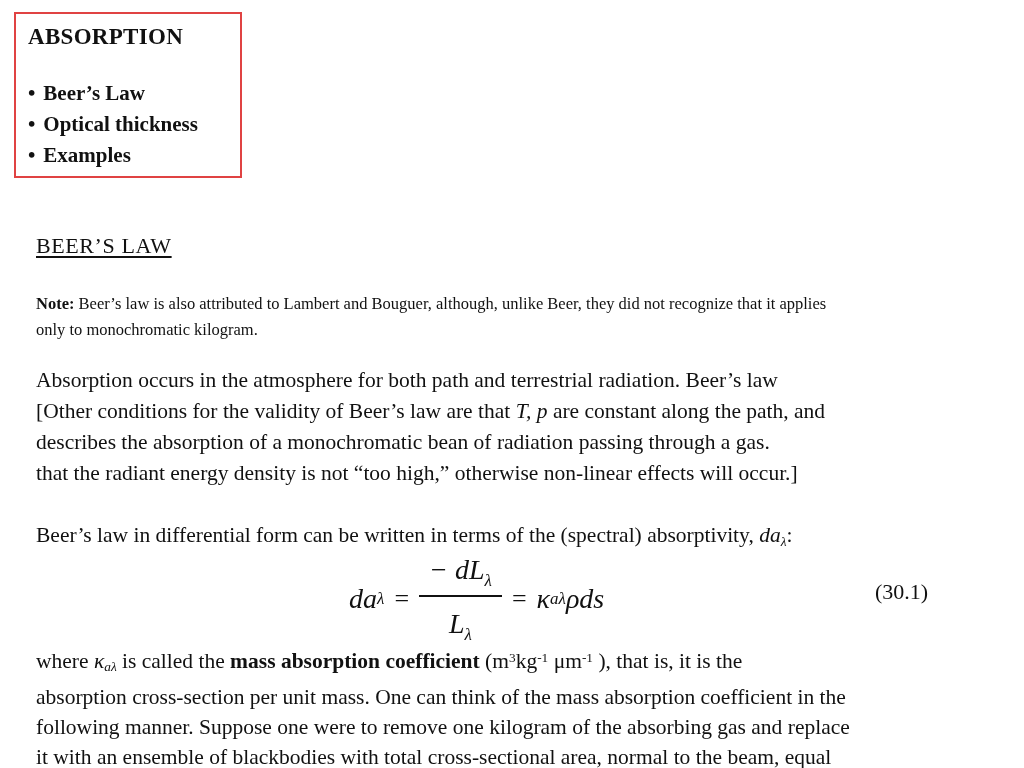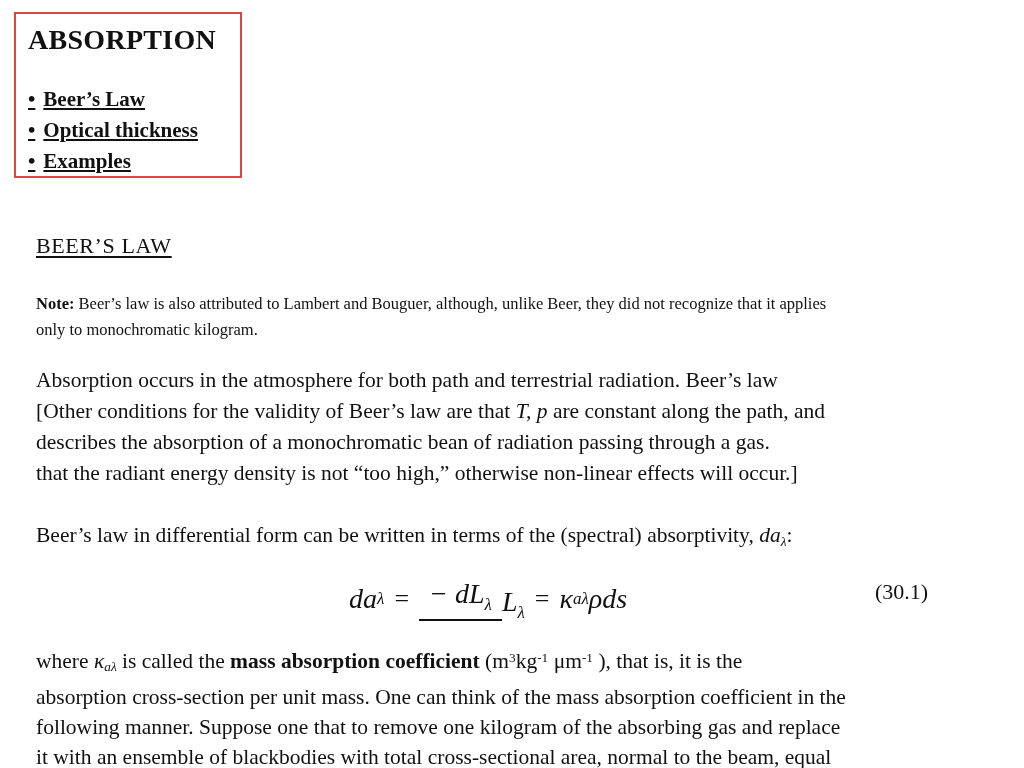--- a/index.html
+++ b/index.html
@@ -11,22 +11,22 @@
   }
 
   
   .topic-box {
     position:absolute; left:14px; top:12px;
     width:228px; height:166px;
     border:2px solid #e04343;
     padding:10px 12px;
     background:#ffffff;
   }
-  .topic-title { font-size:28px; font-weight:bold; letter-spacing:0.3px; }
-  .topic-bullets { margin-top:28px;text-decoration:underline; }
+  .topic-title { font-size:23px; font-weight:bold; letter-spacing:0.3px; }
+  .topic-bullets { margin-top:28px; }
   .bullet-line { font-size:21px; font-weight:bold; line-height:31px; white-space:nowrap; }
   .bullet-dot { margin-right:8px; }
 
   
   .heading {
     position:absolute; left:36px; top:233px;
     font-size:22px; letter-spacing:0.6px;
     text-decoration:underline;
     text-underline-offset:3px;
   }
@@ -52,21 +52,21 @@
   
   .eq-row { position:absolute; left:36px; top:556px; width:964px; height:86px; }
   .eq-group {
     position:absolute; left:313px; top:0; height:86px;
     display:inline-flex; align-items:center;
     font-size:28px;
   }
   .eq-group .v { font-style:italic; }
   .eq-sub { font-size:17px; font-style:italic; vertical-align:-7px; }
   .eq-equals { font-size:26px; padding:0 10px; }
-  .fraction { display:inline-flex; flex-direction:row; align-items:center; text-align:right; }
+  .fraction { display:inline-flex; flex-direction:column; align-items:center; text-align:right; }
   .fraction .numer { padding:0 10px 4px 10px; border-bottom:2px solid #111; }
   .fraction .denom { padding-top:11px; }
   .eq-number { position:absolute; left:839px; top:23px; font-size:22px; }
 </style>
 </head>
 <body>
 
 <div class="topic-box">
   <div class="topic-title">ABSORPTION</div>
   <div class="topic-bullets">
@@ -107,15 +107,15 @@
     <span class="v">κ</span>
       <span class="eq-sub">aλ</span>
       <span class="v">ρds</span>
   </div>
   <div class="eq-number">(30.1)</div>
 </div>
 
 <div class="para para3">
   <div class="line"><span>where </span><span class="it">κ</span><span class="tsub">aλ</span><span> is called the </span><span class="b">mass absorption coefficient</span><span> (m</span><span class="tsup">3</span><span>kg</span><span class="tsup">-1</span><span> μm</span><span class="tsup">-1</span><span> ), that is, it is the</span></div>
   <div class="line">absorption cross-section per unit mass. One can think of the mass absorption coefficient in the</div>
-  <div class="line">following manner. Suppose one that to remove one kilogram of the absorbing gas and replace</div>
+  <div class="line">following manner. Suppose one were to remove one kilogram of the absorbing gas and replace</div>
   <div class="line">it with an ensemble of blackbodies with total cross-sectional area, normal to the beam, equal</div>
 </div>
 
 </body></html>

